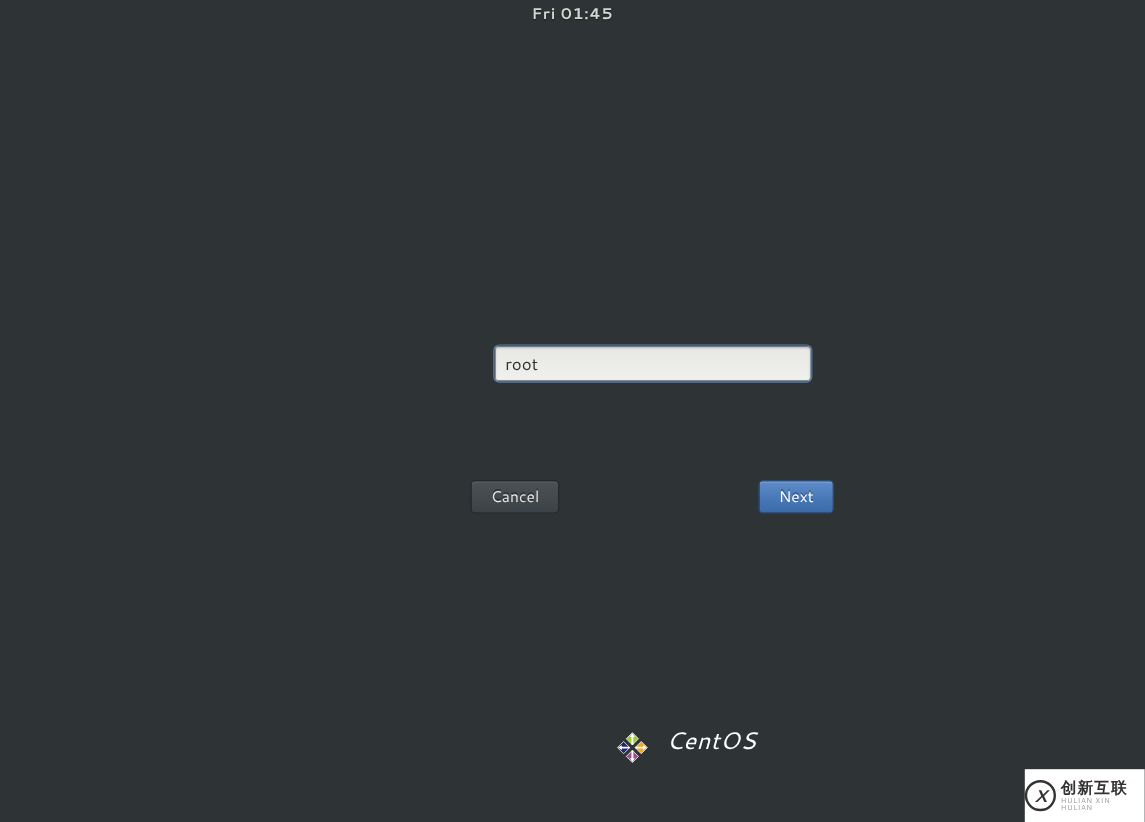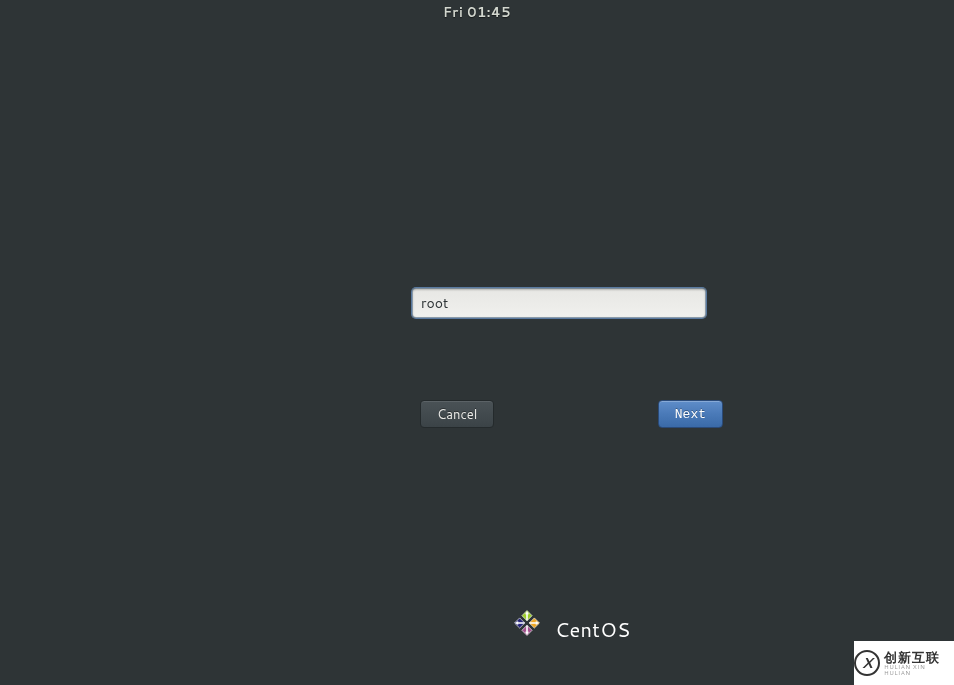--- a/index.html
+++ b/index.html
@@ -38,36 +38,36 @@
     top: 288px;
     width: 303px;
   }
   .field-label {
     color: #d3d7cf;
     font-size: 13px;
     margin-bottom: 8px;
     display: block;
   }
   .username-input {
-    width: 294px;
+    width: 264px;
     height: 30px;
     background: linear-gradient(to bottom, #d6d6d3 0%, #e8e8e5 8%, #f0f0ed 100%);
     border: 1px solid #8a9aa8;
     border-top-color: #7a8a98;
     border-radius: 4px;
     padding: 0 8px;
     font-size: 14px;
     color: #2e3436;
     box-shadow: 0 0 0 1px #5a7aa0, inset 0 1px 2px rgba(0,0,0,0.15);
     outline: none;
     font-family: inherit;
   }
   .button-row {
     position: absolute;
-    left: 420px;
+    left: 392px;
     top: 400px;
     width: 303px;
     display: flex;
     justify-content: space-between;
   }
   .btn {
     height: 28px;
     border-radius: 4px;
     font-size: 13px;
     font-family: inherit;
@@ -82,28 +82,28 @@
     text-shadow: 0 -1px 0 rgba(0,0,0,0.4);
     box-shadow: inset 0 1px 0 rgba(255,255,255,0.1);
   }
   .btn-next {
     background: linear-gradient(to bottom, #5f8dc9 0%, #4a7ab8 50%, #3a6aa8 100%);
     border: 1px solid #2a4a78;
     color: #ffffff;
     text-shadow: 0 -1px 0 rgba(0,0,0,0.3);
     box-shadow: inset 0 1px 0 rgba(255,255,255,0.25);
     min-width: 62px;
-    font-family: Liberation Mono, monospace;
   }
   .logo-block {
     position: absolute;
     left: 507px;
     top: 603px;
     display: flex;
-    align-items: flex-end;
+    align-items: flex-start;
+    font-style: italic;
   }
   .logo-svg {
     width: 40px;
     height: 40px;
   }
   .logo-text {
     color: #ffffff;
     font-size: 20px;
     font-weight: 500;
     margin-left: 8px;

